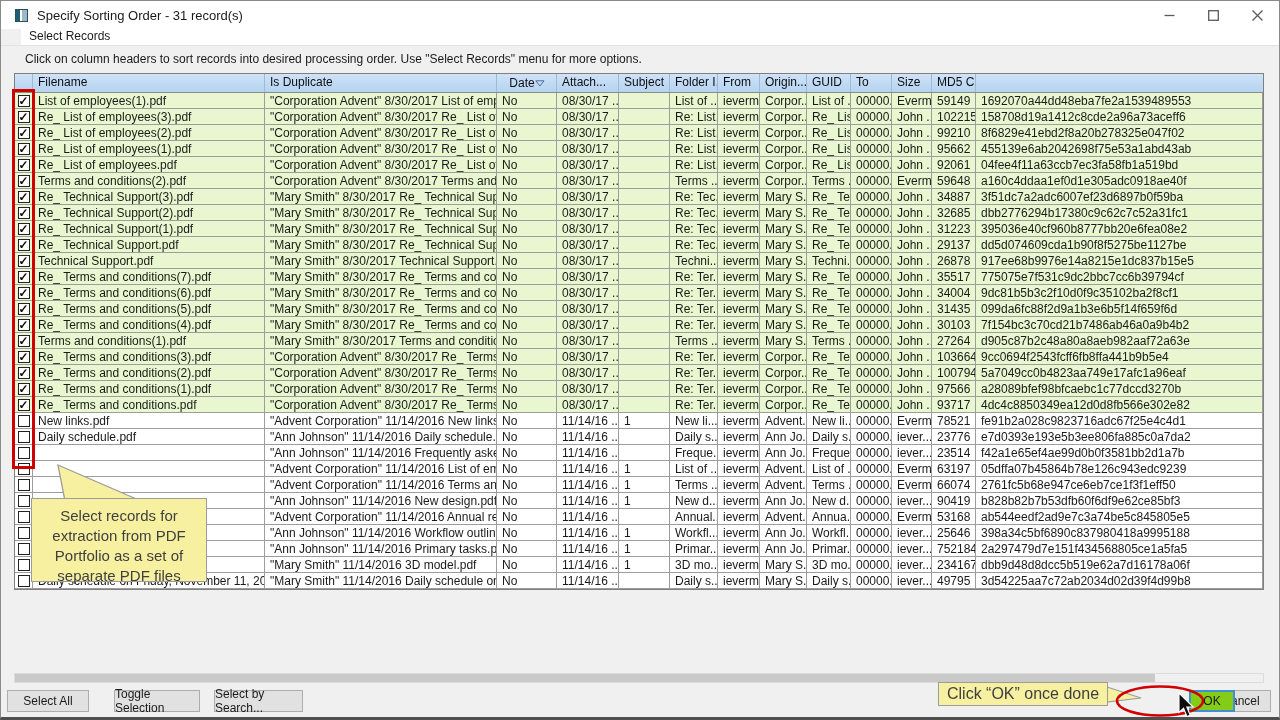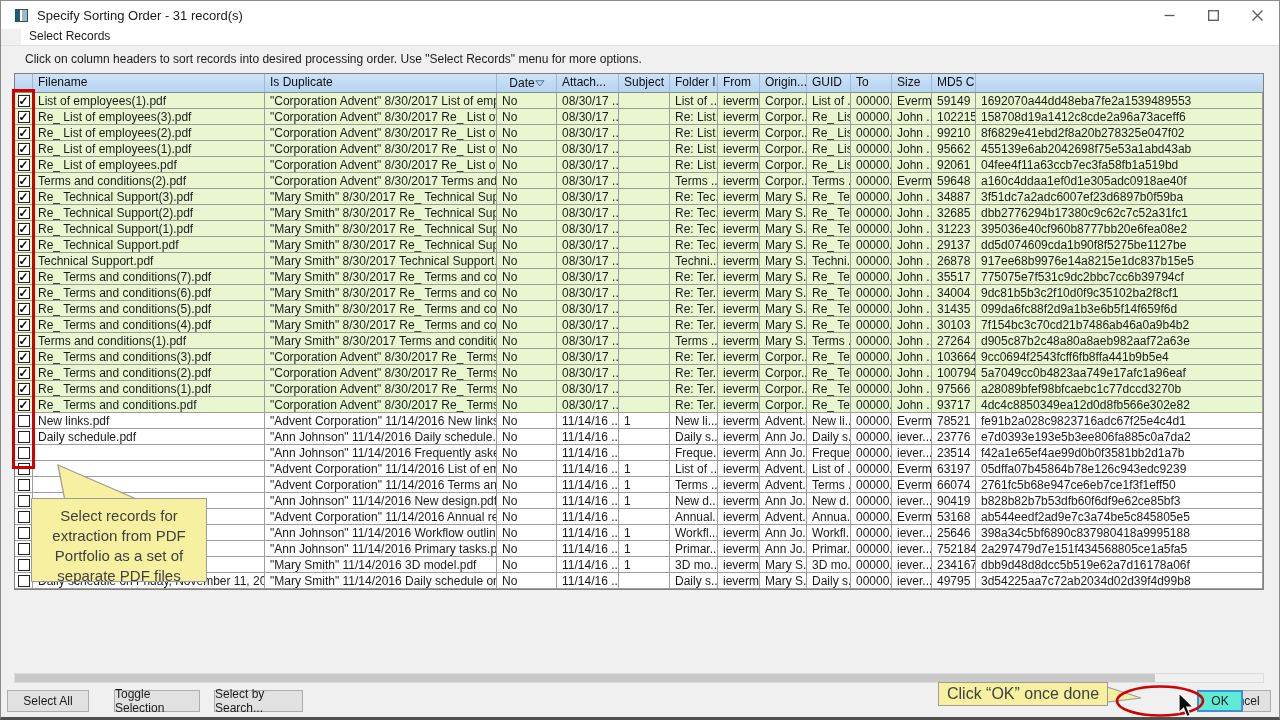--- a/index.html
+++ b/index.html
@@ -41,21 +41,21 @@
   .hscroll { position:absolute; left:13px; top:672px; width:1250px; height:10px;
              background:#f0f0f0; border:1px solid #dcdcdc; }
   .hscroll .thumb { position:absolute; left:0; top:0; height:8px; width:1140px; background:#c9c9c9; }
 
   
   .btn { position:absolute; top:689px; height:22px; background:#e1e1e1; border:1px solid #adadad;
          font-size:12px; color:#1a1a1a; display:flex; align-items:center; justify-content:center; }
   .btn-select-all { left:6px; width:82px; }
   .btn-toggle { left:113px; width:86px; }
   .btn-search { left:213px; width:89px; }
-  .btn-ok { left:1188px; width:46px; background:#5eead4; border:2px solid #3f8fd6; z-index:3;margin-left:8px; }
+  .btn-ok { left:1188px; width:46px; background:#84cc16; border:2px solid #3f8fd6; z-index:3; }
   .btn-cancel { left:1210px; width:60px; }
 
   
   .red-rect { position:absolute; left:11px; top:88px; width:23px; height:380px;
               border:3px solid #d00000; z-index:4; }
   .tail-svg { position:absolute; z-index:5; }
   .callout { position:absolute; background:#f6f0a0; border:1px solid #9c9c9c; color:#3f3f3f;
              z-index:6; text-align:center; }
   .callout1 { left:30px; top:497px; width:176px; height:84px; font-size:15px;
               line-height:20px; padding-top:7px; white-space:pre-line; }

